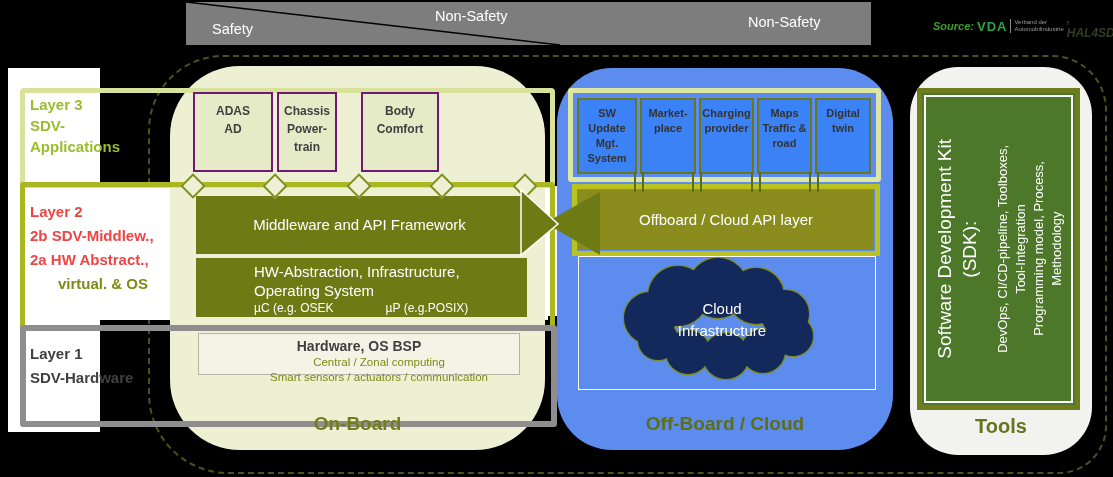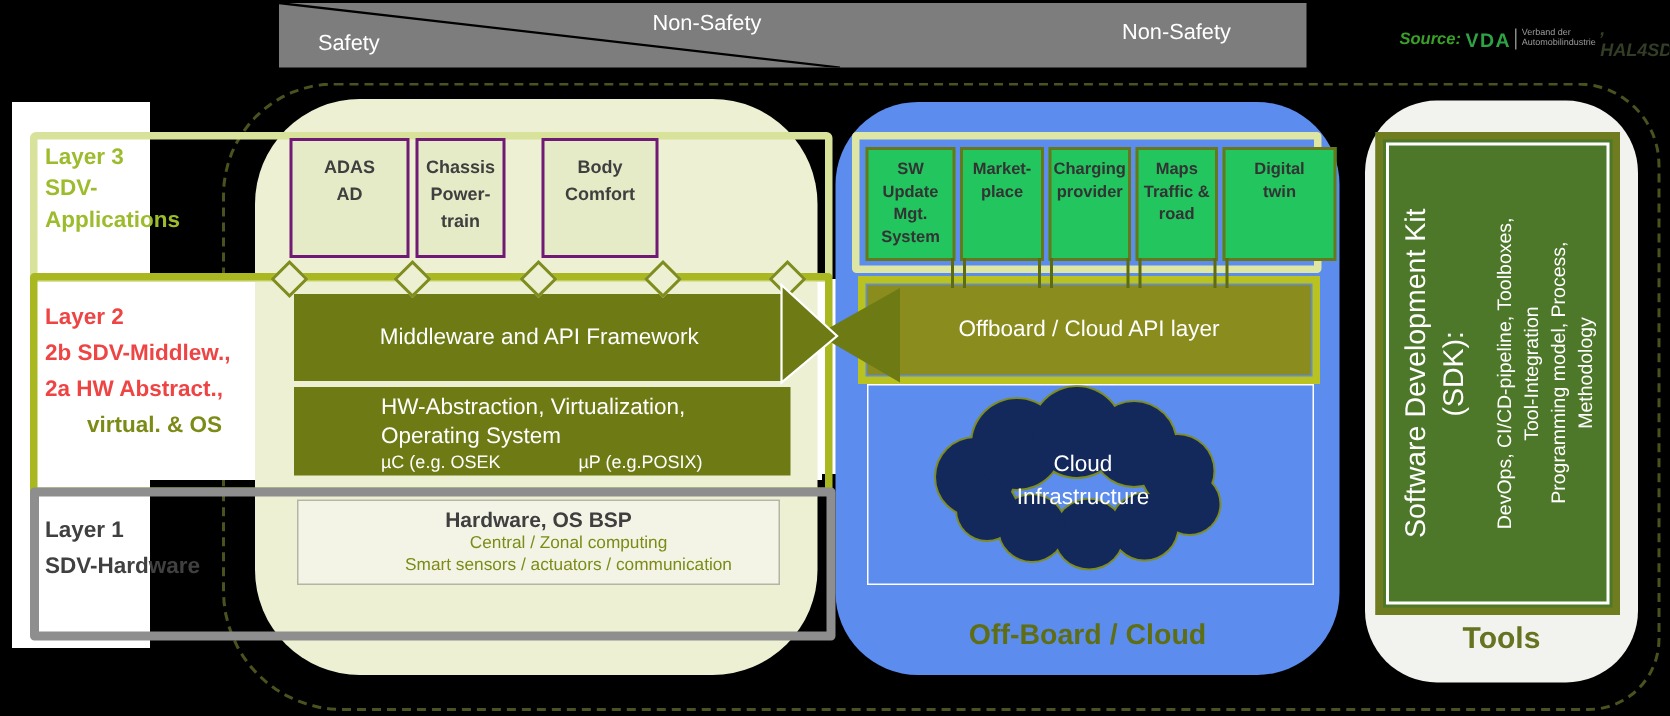--- a/index.html
+++ b/index.html
@@ -65,42 +65,42 @@
            transform:rotate(45deg);z-index:5;top:177px;}
   .d0{left:184px;} .d1{left:266px;} .d2{left:350px;} .d3{left:433px;} .d4{left:516px;}
 
   .mw-bar{left:196px;top:196px;width:327px;height:58px;background:#6e7b15;z-index:4;
           color:#fff;font-size:15px;text-align:center;line-height:58px;}
   .hw-bar{left:196px;top:258px;width:331px;height:59px;background:#6e7b15;z-index:4;
           color:#fff;box-sizing:border-box;padding:4px 0 0 58px;}
   .hw-l1,.hw-l2{font-size:15px;line-height:19px;}
   .hw-l3{font-size:12px;line-height:16px;display:flex;gap:52px;}
 
-  .hardware-box{left:198px;top:333px;width:322px;height:57px;background:#f4f4e6;
+  .hardware-box{left:198px;top:333px;width:322px;height:42px;background:#f4f4e6;
                 border:1px solid #b5b5a5;z-index:4;text-align:center;box-sizing:border-box;
                 padding-top:3px;}
   .hwb-title{font-size:14px;color:#3f3f3f;line-height:18px;font-weight:600;}
   .hwb-sub{font-size:11.5px;color:#7c8b16;line-height:15px;margin-left:40px;}
 
   .section-label{z-index:4;font-size:19px;font-weight:600;color:#6f7f1a;text-align:center;}
   .onboard-label{left:250px;top:413px;width:215px;}
   .offboard-label{left:600px;top:413px;width:250px;color:#5f6e12;font-weight:bold;}
   .tools-label{left:940px;top:415px;width:122px;font-size:20px;color:#667320;}
 
   
   .blue-wrapper{left:568px;top:88px;width:303px;height:84px;border:5px solid #dde6a3;
                 border-radius:3px;z-index:4;}
-  .cloud-app{top:98px;height:76px;background:#22c55e;border:2px solid #67771c;z-index:5;
+  .cloud-app{top:98px;height:76px;background:#3b82f6;border:2px solid #67771c;z-index:5;
              color:#333;font-weight:bold;font-size:11px;text-align:center;
              padding-top:6px;line-height:15px;box-sizing:border-box;}
   .c0{left:577px;width:60px;}
   .c1{left:640px;width:56px;}
   .c2{left:699px;width:55px;}
   .c3{left:757px;width:55px;}
-  .c4{left:815px;width:76px;}
+  .c4{left:815px;width:56px;}
 
   .dbl-line{top:172px;height:20px;width:6px;border-left:2px solid #5f6b10;
             border-right:2px solid #5f6b10;z-index:5;}
   .q0{left:634px;} .q1{left:692px;} .q2{left:751px;} .q3{left:809px;}
 
   .api-outline{left:572px;top:184px;width:298px;height:62px;border:5px solid #b9c21f;z-index:4;}
   .api-bar{left:578px;top:190px;width:296px;height:60px;background:#8a8c1d;z-index:4;
            color:#fff;font-size:15px;text-align:center;line-height:60px;}
   .cloud-rect{left:578px;top:256px;width:296px;height:132px;border:1.5px solid #fff;z-index:4;}
   .cloud-svg{left:578px;top:256px;z-index:5;}
@@ -173,34 +173,35 @@
 Comfort</div>
 
   <div class="abs diamond d0"></div>
   <div class="abs diamond d1"></div>
   <div class="abs diamond d2"></div>
   <div class="abs diamond d3"></div>
   <div class="abs diamond d4"></div>
 
   <div class="abs mw-bar">Middleware and API Framework</div>
   <div class="abs hw-bar">
-    <div class="hw-l1">HW-Abstraction, Virtualization,</div>
+    <div class="hw-l1">HW-Abstraction, Infrastructure,</div>
     <div class="hw-l2">Operating System</div>
     <div class="hw-l3">
       <span>µC (e.g. OSEK</span>
       <span>µP (e.g.POSIX)</span>
     </div>
   </div>
 
   <div class="abs hardware-box">
     <div class="hwb-title">Hardware, OS BSP</div>
     <div class="hwb-sub">Central / Zonal computing</div>
     <div class="hwb-sub">Smart sensors / actuators / communication</div>
   </div>
 
+  <div class="abs section-label onboard-label">On-Board</div>
 
   <div class="abs blue-wrapper"></div>
   <div class="abs cloud-app c0 pre">SW
 Update
 Mgt.
 System</div>
   <div class="abs cloud-app c1 pre">Market-
 place</div>
   <div class="abs cloud-app c2 pre">Charging
 provider</div>

